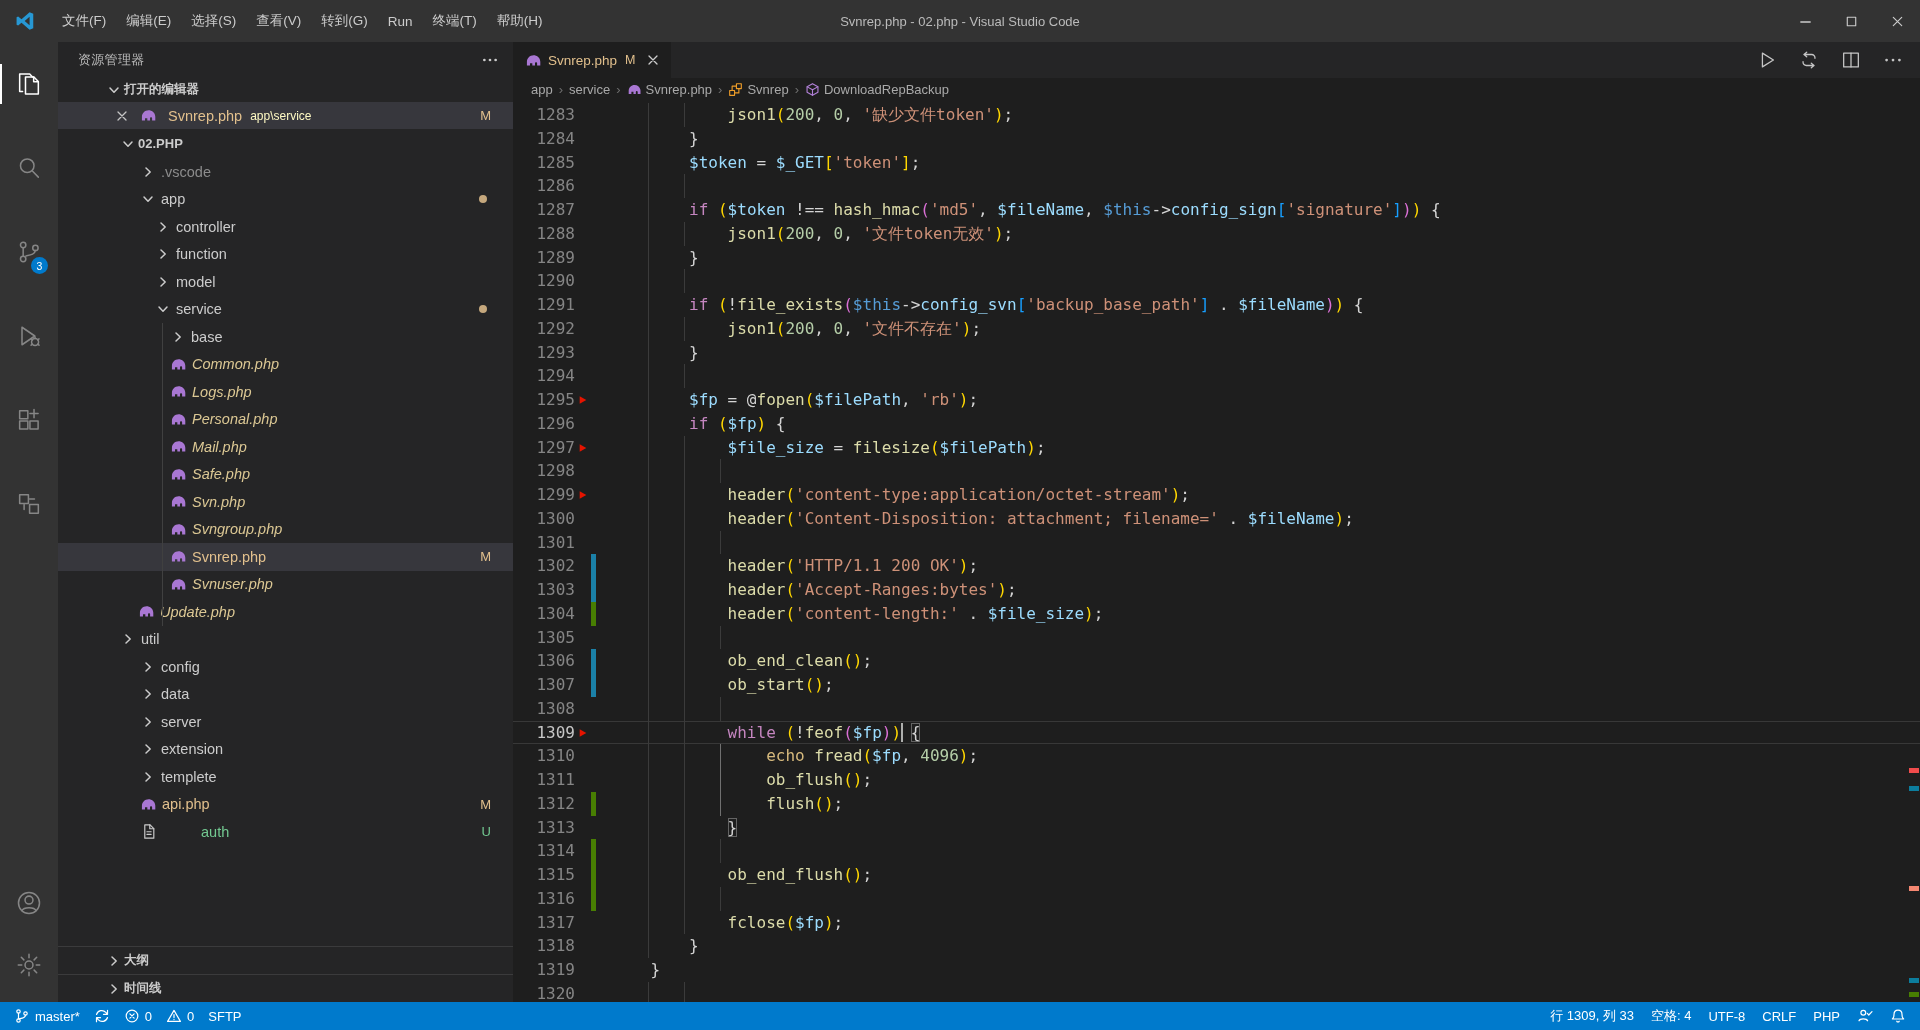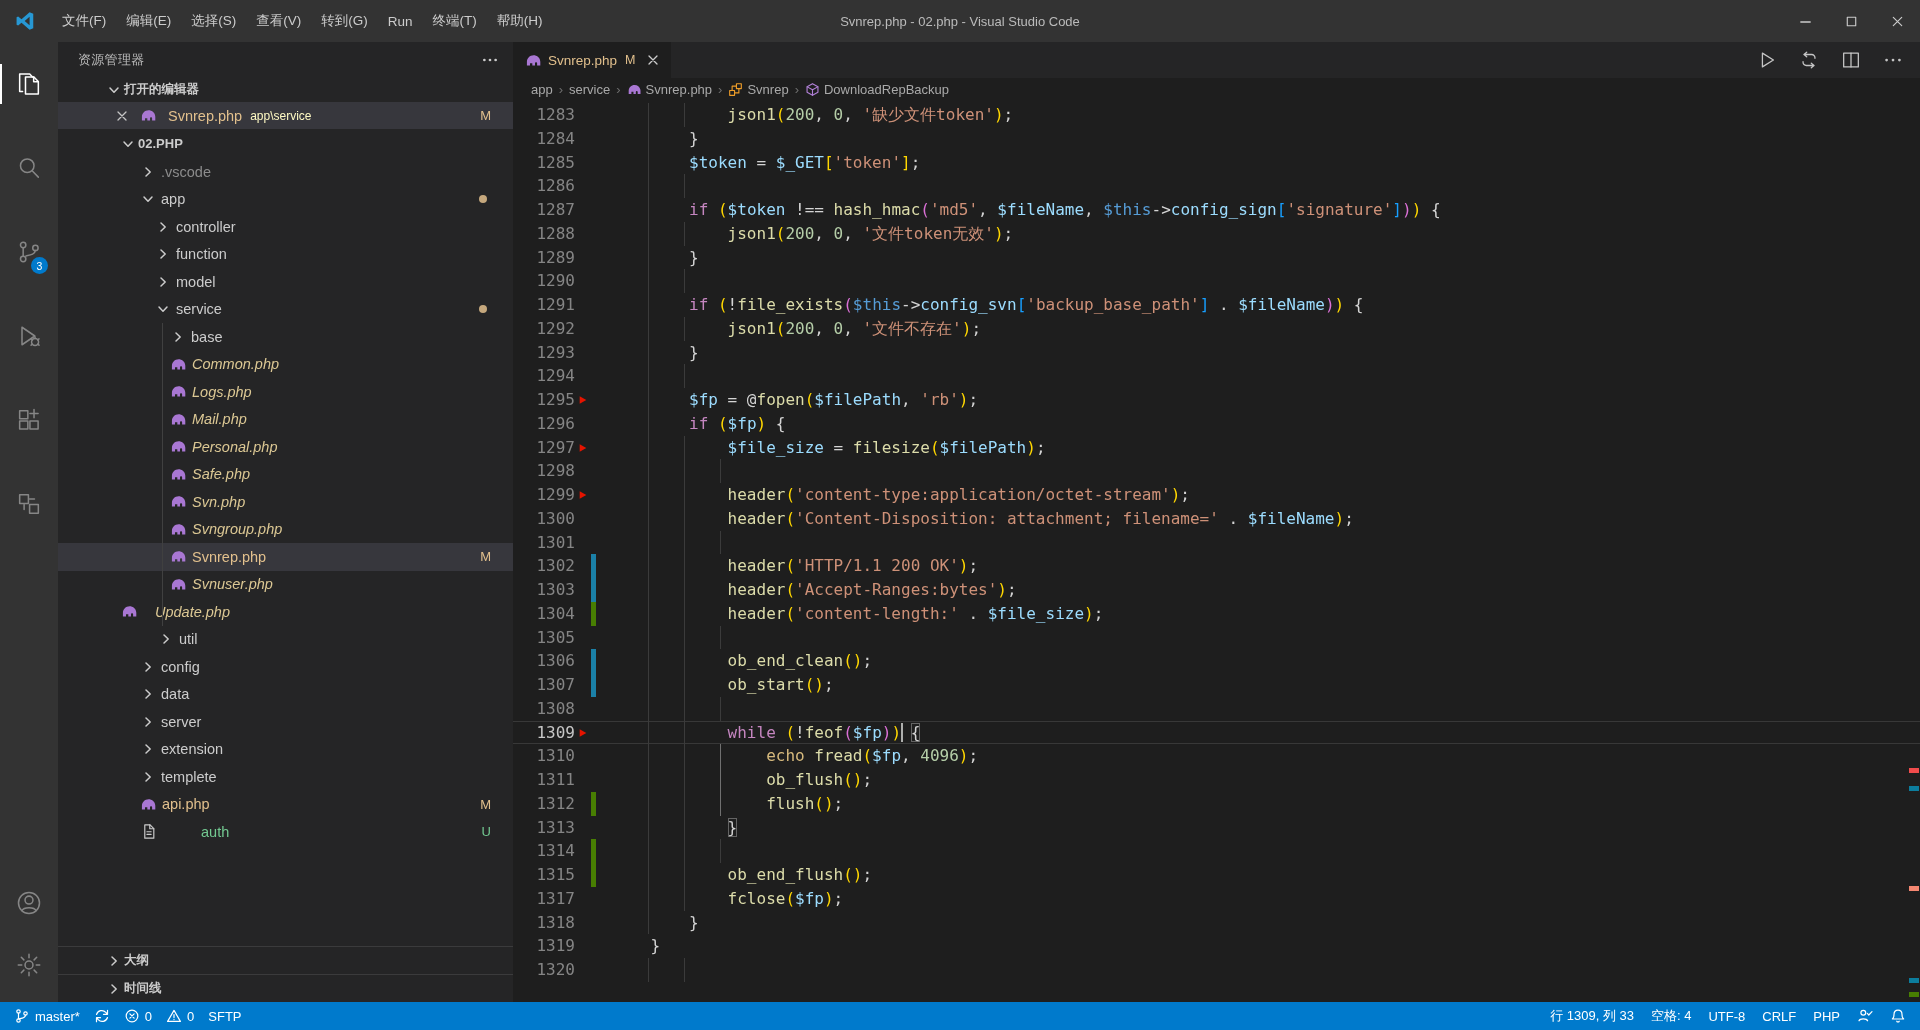--- a/index.html
+++ b/index.html
@@ -366,30 +366,30 @@
           </span>
           <span class="tlabel lab-php">Logs.php</span>
         </div>
         <div class="trow" style="padding-left: 112px;">
           <i class="tree-guide"></i>
           <span class="ficon" style="margin: 0px;">
             <svg viewBox="0 0 16 16">
               <path fill="#a977d3" stroke="none" d="M1.8 12.8V9.4c0-3.6 2.7-6.3 6.3-6.3 3.1 0 5.5 2 6.1 4.8.1.5.2 1 .2 1.5v3.4h-3v-2.1c0-.6-.4-1-1-1s-1 .4-1 1v2.1H6.9v-2.3H4.7v2.3H1.8z"></path>
             </svg>
           </span>
+          <span class="tlabel lab-php">Personal.php</span>
+        </div>
+        <div class="trow" style="padding-left: 112px;">
+          <i class="tree-guide"></i>
+          <span class="ficon" style="margin: 0px;">
+            <svg viewBox="0 0 16 16">
+              <path fill="#a977d3" stroke="none" d="M1.8 12.8V9.4c0-3.6 2.7-6.3 6.3-6.3 3.1 0 5.5 2 6.1 4.8.1.5.2 1 .2 1.5v3.4h-3v-2.1c0-.6-.4-1-1-1s-1 .4-1 1v2.1H6.9v-2.3H4.7v2.3H1.8z"></path>
+            </svg>
+          </span>
           <span class="tlabel lab-php">Mail.php</span>
-        </div>
-        <div class="trow" style="padding-left: 112px;">
-          <i class="tree-guide"></i>
-          <span class="ficon" style="margin: 0px;">
-            <svg viewBox="0 0 16 16">
-              <path fill="#a977d3" stroke="none" d="M1.8 12.8V9.4c0-3.6 2.7-6.3 6.3-6.3 3.1 0 5.5 2 6.1 4.8.1.5.2 1 .2 1.5v3.4h-3v-2.1c0-.6-.4-1-1-1s-1 .4-1 1v2.1H6.9v-2.3H4.7v2.3H1.8z"></path>
-            </svg>
-          </span>
-          <span class="tlabel lab-php">Personal.php</span>
         </div>
         <div class="trow" style="padding-left: 112px;">
           <i class="tree-guide"></i>
           <span class="ficon" style="margin: 0px;">
             <svg viewBox="0 0 16 16">
               <path fill="#a977d3" stroke="none" d="M1.8 12.8V9.4c0-3.6 2.7-6.3 6.3-6.3 3.1 0 5.5 2 6.1 4.8.1.5.2 1 .2 1.5v3.4h-3v-2.1c0-.6-.4-1-1-1s-1 .4-1 1v2.1H6.9v-2.3H4.7v2.3H1.8z"></path>
             </svg>
           </span>
           <span class="tlabel lab-php">Safe.php</span>
         </div>
@@ -423,30 +423,30 @@
         </div>
         <div class="trow" style="padding-left: 112px;">
           <i class="tree-guide"></i>
           <span class="ficon" style="margin: 0px;">
             <svg viewBox="0 0 16 16">
               <path fill="#a977d3" stroke="none" d="M1.8 12.8V9.4c0-3.6 2.7-6.3 6.3-6.3 3.1 0 5.5 2 6.1 4.8.1.5.2 1 .2 1.5v3.4h-3v-2.1c0-.6-.4-1-1-1s-1 .4-1 1v2.1H6.9v-2.3H4.7v2.3H1.8z"></path>
             </svg>
           </span>
           <span class="tlabel lab-php">Svnuser.php</span>
         </div>
-        <div class="trow" style="padding-left: 63px; gap: 12px;">
+        <div class="trow" style="padding-left: 80px;">
           <i class="tree-guide"></i>
           <span class="ficon" style="margin: 0px;">
             <svg viewBox="0 0 16 16">
               <path fill="#a977d3" stroke="none" d="M1.8 12.8V9.4c0-3.6 2.7-6.3 6.3-6.3 3.1 0 5.5 2 6.1 4.8.1.5.2 1 .2 1.5v3.4h-3v-2.1c0-.6-.4-1-1-1s-1 .4-1 1v2.1H6.9v-2.3H4.7v2.3H1.8z"></path>
             </svg>
           </span>
           <span class="tlabel lab-php">Update.php</span>
         </div>
-        <div class="trow" style="padding-left: 100px;">
+        <div class="trow" style="padding-left: 62px;">
           <span class="twist">
             <svg viewBox="0 0 16 16">
               <path d="M6 4l4.2 4L6 12"></path>
             </svg>
           </span>
           <span class="tlabel ">util</span>
         </div>
         <div class="trow" style="padding-left: 82px;">
           <span class="twist">
             <svg viewBox="0 0 16 16">
@@ -644,20 +644,21 @@
         <div class="cl"><span class="ln">1308</span><span class="glyph"></span><span class="bar"></span><span class="ct"><i class="ig" style="left: 52.12px;"></i><i class="ig" style="left: 88.24px;"></i><i class="ig" style="left: 124.36px;"></i></span></div>
         <div class="cl cur"><span class="ln">1309</span><span class="glyph"><span class="tri"><svg viewBox="0 0 12 12">
                 <path d="M2 1.5l8 4.5-8 4.5z" fill="#e51400" stroke="none"></path>
               </svg></span></span><span class="bar"></span><span class="ct"><i class="ig" style="left: 52.12px;"></i><i class="ig" style="left: 88.24px;"></i><span class="tk-o">            </span><span class="tk-k">while</span><span class="tk-o"> </span><span class="tk-b1">(</span><span class="tk-o">!</span><span class="tk-f">feof</span><span class="tk-b2">(</span><span class="tk-v">$fp</span><span class="tk-b2">)</span><span class="tk-b1">)</span><span class="tk-o"> </span><span class="tk-m">{</span><span class="caret" style="left: 304.96px;"></span></span></div>
         <div class="cl"><span class="ln">1310</span><span class="glyph"></span><span class="bar"></span><span class="ct"><i class="ig" style="left: 52.12px;"></i><i class="ig" style="left: 88.24px;"></i><i class="ig a" style="left: 124.36px;"></i><span class="tk-o">                </span><span class="tk-e">echo</span><span class="tk-o"> </span><span class="tk-f">fread</span><span class="tk-b1">(</span><span class="tk-v">$fp</span><span class="tk-o">, </span><span class="tk-n">4096</span><span class="tk-b1">)</span><span class="tk-o">;</span></span></div>
         <div class="cl"><span class="ln">1311</span><span class="glyph"></span><span class="bar"></span><span class="ct"><i class="ig" style="left: 52.12px;"></i><i class="ig" style="left: 88.24px;"></i><i class="ig a" style="left: 124.36px;"></i><span class="tk-o">                </span><span class="tk-f">ob_flush</span><span class="tk-b1">(</span><span class="tk-b1">)</span><span class="tk-o">;</span></span></div>
         <div class="cl"><span class="ln">1312</span><span class="glyph"></span><span class="bar g"></span><span class="ct"><i class="ig" style="left: 52.12px;"></i><i class="ig" style="left: 88.24px;"></i><i class="ig a" style="left: 124.36px;"></i><span class="tk-o">                </span><span class="tk-f">flush</span><span class="tk-b1">(</span><span class="tk-b1">)</span><span class="tk-o">;</span></span></div>
         <div class="cl"><span class="ln">1313</span><span class="glyph"></span><span class="bar"></span><span class="ct"><i class="ig" style="left: 52.12px;"></i><i class="ig" style="left: 88.24px;"></i><span class="tk-o">            </span><span class="tk-m">}</span></span></div>
         <div class="cl"><span class="ln">1314</span><span class="glyph"></span><span class="bar g"></span><span class="ct"><i class="ig" style="left: 52.12px;"></i><i class="ig" style="left: 88.24px;"></i><i class="ig" style="left: 124.36px;"></i></span></div>
         <div class="cl"><span class="ln">1315</span><span class="glyph"></span><span class="bar g"></span><span class="ct"><i class="ig" style="left: 52.12px;"></i><i class="ig" style="left: 88.24px;"></i><span class="tk-o">            </span><span class="tk-f">ob_end_flush</span><span class="tk-b1">(</span><span class="tk-b1">)</span><span class="tk-o">;</span></span></div>
+        <div class="cl"><span class="ln">1316</span><span class="glyph"></span><span class="bar g"></span><span class="ct"><i class="ig" style="left: 52.12px;"></i><i class="ig" style="left: 88.24px;"></i><i class="ig" style="left: 124.36px;"></i></span></div>
         <div class="cl"><span class="ln">1317</span><span class="glyph"></span><span class="bar"></span><span class="ct"><i class="ig" style="left: 52.12px;"></i><i class="ig" style="left: 88.24px;"></i><span class="tk-o">            </span><span class="tk-f">fclose</span><span class="tk-b1">(</span><span class="tk-v">$fp</span><span class="tk-b1">)</span><span class="tk-o">;</span></span></div>
         <div class="cl"><span class="ln">1318</span><span class="glyph"></span><span class="bar"></span><span class="ct"><i class="ig" style="left: 52.12px;"></i><span class="tk-o">        </span><span class="tk-o">}</span></span></div>
         <div class="cl"><span class="ln">1319</span><span class="glyph"></span><span class="bar"></span><span class="ct"><span class="tk-o">    </span><span class="tk-o">}</span></span></div>
         <div class="cl"><span class="ln">1320</span><span class="glyph"></span><span class="bar"></span><span class="ct"><i class="ig" style="left: 52.12px;"></i><i class="ig" style="left: 88.24px;"></i></span></div>
         <div class="overview">
           <div class="ov-mark" style="top: 668px; background: rgb(241, 76, 76);"></div>
           <div class="ov-mark" style="top: 686px; background: rgb(12, 125, 157);"></div>
           <div class="ov-mark" style="top: 786px; background: rgb(244, 135, 113);"></div>
           <div class="ov-mark" style="top: 878px; background: rgb(12, 125, 157);"></div>
           <div class="ov-mark" style="top: 892px; background: rgb(72, 126, 2);"></div>

